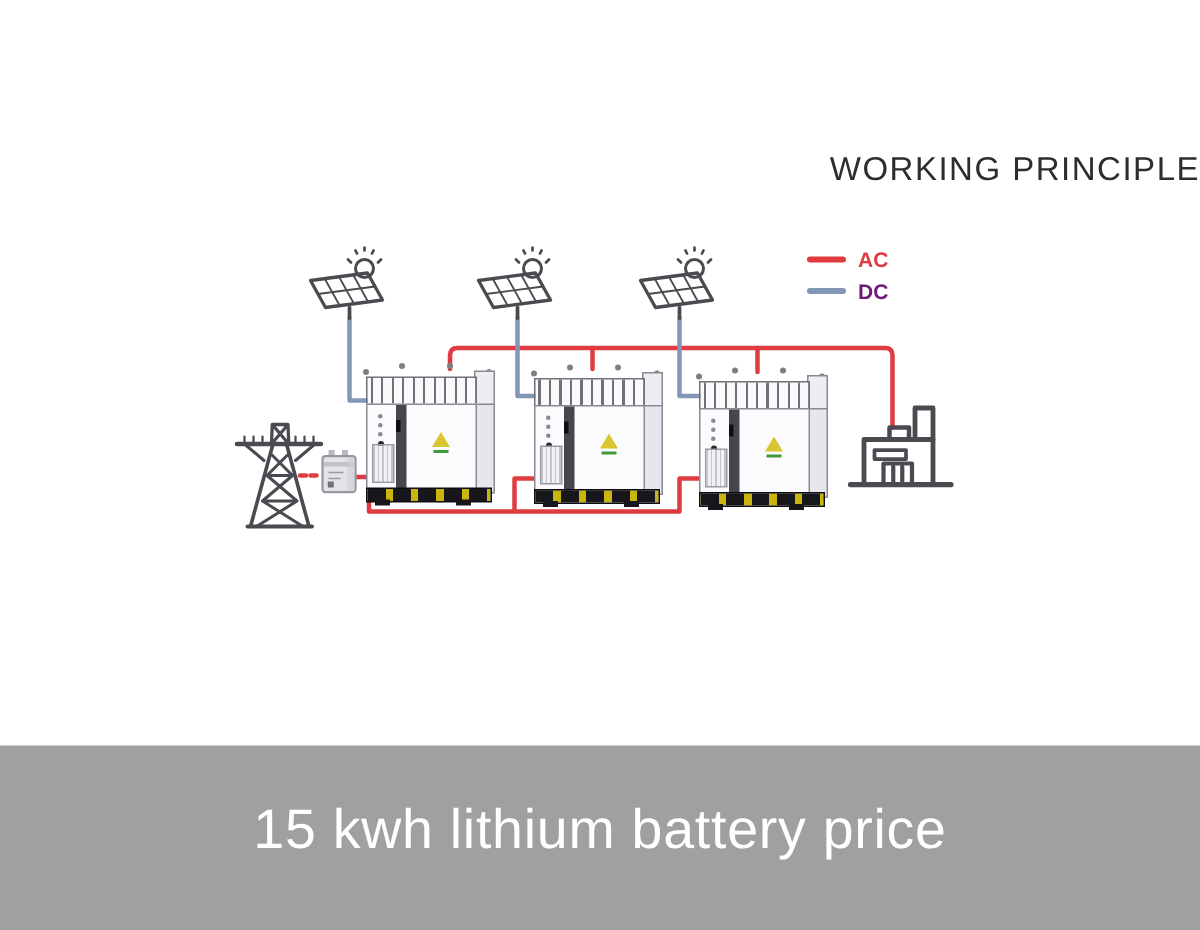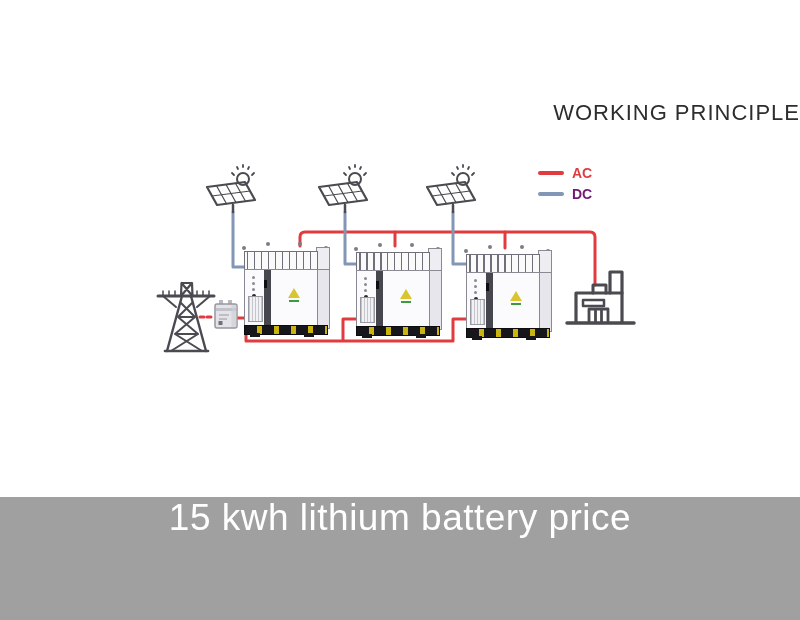--- a/index.html
+++ b/index.html
@@ -36,21 +36,21 @@
   .cab-handle{position:absolute;left:19px;top:10px;width:3px;height:8px;background:#0e0e12;}
   .cab-door{position:absolute;left:26px;top:0;right:0;bottom:0;}
   .cab-logo{position:absolute;left:17px;top:18px;width:0;height:0;
             border-left:6px solid transparent;border-right:6px solid transparent;border-bottom:10px solid #d9c530;}
   .cab-logo-text{position:absolute;left:18px;top:30px;width:10px;height:2px;background:#3f9a3f;}
   .cab-base{position:absolute;left:2px;top:82px;width:82px;height:8px;
             background:repeating-linear-gradient(90deg,#17171b 0 12px,#c9b50e 12px 17px);border:1px solid #0c0c10;}
   .cab-foot{position:absolute;top:90px;width:10px;height:4px;background:#17171b;}
   
   .caption-bar{position:absolute;left:0;top:497px;width:800px;height:123px;
-               background:var(--caption_bg,#a0a0a0);display:flex;justify-content:center;
+               background:var(--caption_bg,#a0a0a0);display:flex;align-items:center;justify-content:center;
                padding-bottom:12px;box-sizing:border-box;}
   .caption-text{color:var(--caption_text,#ffffff);font-size:37px;letter-spacing:0.5px;}
 </style>
 </head>
 <body>
 
 <div id="canvas">
 
   <div class="title">WORKING PRINCIPLE</div>
 

